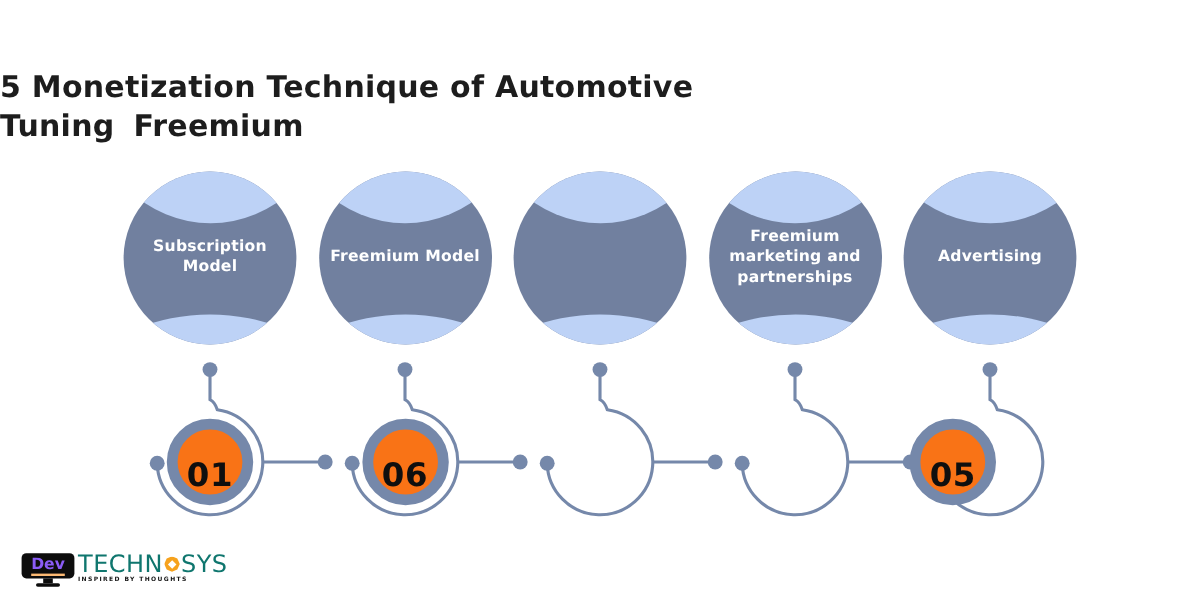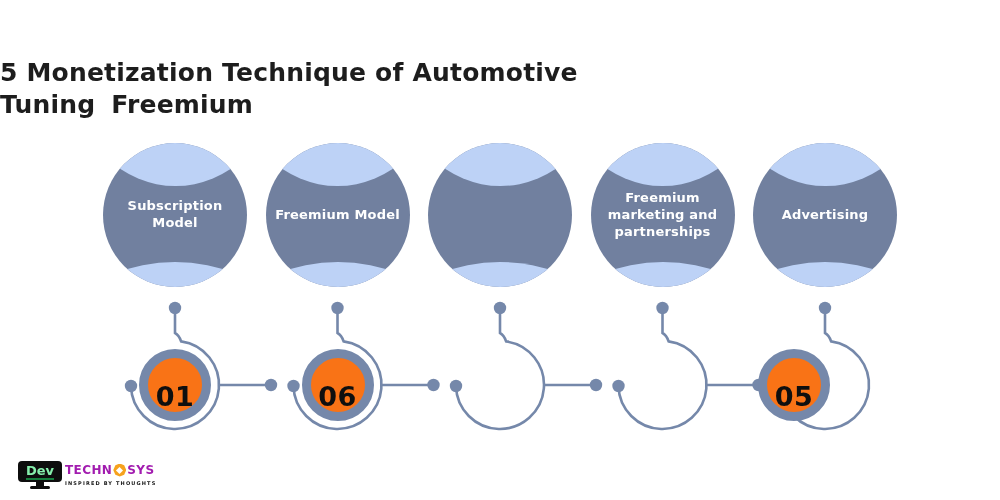--- a/index.html
+++ b/index.html
@@ -40,34 +40,34 @@
   }
   
   .overlay{position:absolute;left:0;top:0;pointer-events:none;}
   
   .logo{position:absolute;left:18px;top:461px;display:flex;align-items:flex-start;}
   .monitor{
     position:relative;width:44px;height:21px;background:#0d0d0d;border-radius:4px;
     display:flex;align-items:center;justify-content:center;margin-right:3px;
   }
   .monitor .mtxt{
-    color:#86efac;font-weight:800;font-size:13px;line-height:13px;
-    border-bottom:2px solid #15803d;padding-bottom:1px;
+    color:#8b5cf6;font-weight:800;font-size:13px;line-height:13px;
+    border-bottom:2px solid #fdba74;padding-bottom:1px;
   }
   .monitor .stand{
     position:absolute;left:50%;bottom:-4px;transform:translateX(-50%);
     width:8px;height:4px;background:#0d0d0d;
   }
   .monitor .base{
     position:absolute;left:50%;bottom:-7px;transform:translateX(-50%);
     width:20px;height:3px;background:#0d0d0d;border-radius:2px;
   }
   .brand{display:flex;flex-direction:column;}
-  .brand-row{display:flex;align-items:center;font-weight:700;font-size:12px;
-    letter-spacing:.4px;color:#a21caf;line-height:18px;}
+  .brand-row{display:flex;align-items:center;font-weight:400;font-size:20px;
+    letter-spacing:.4px;color:#0f766e;line-height:18px;}
   .gear{
     position:relative;width:13px;height:13px;margin:0 1px;background:#f6a21d;
     clip-path:polygon(50% 0,84% 14%,100% 50%,84% 86%,50% 100%,16% 86%,0 50%,16% 14%);
   }
   .gear::after{
     content:"";position:absolute;left:4px;top:4px;width:5px;height:5px;
     background:#ffffff;transform:rotate(45deg);
   }
   .tagline{
     font-size:5px;font-weight:700;letter-spacing:1.15px;color:#151515;margin-top:1px;

